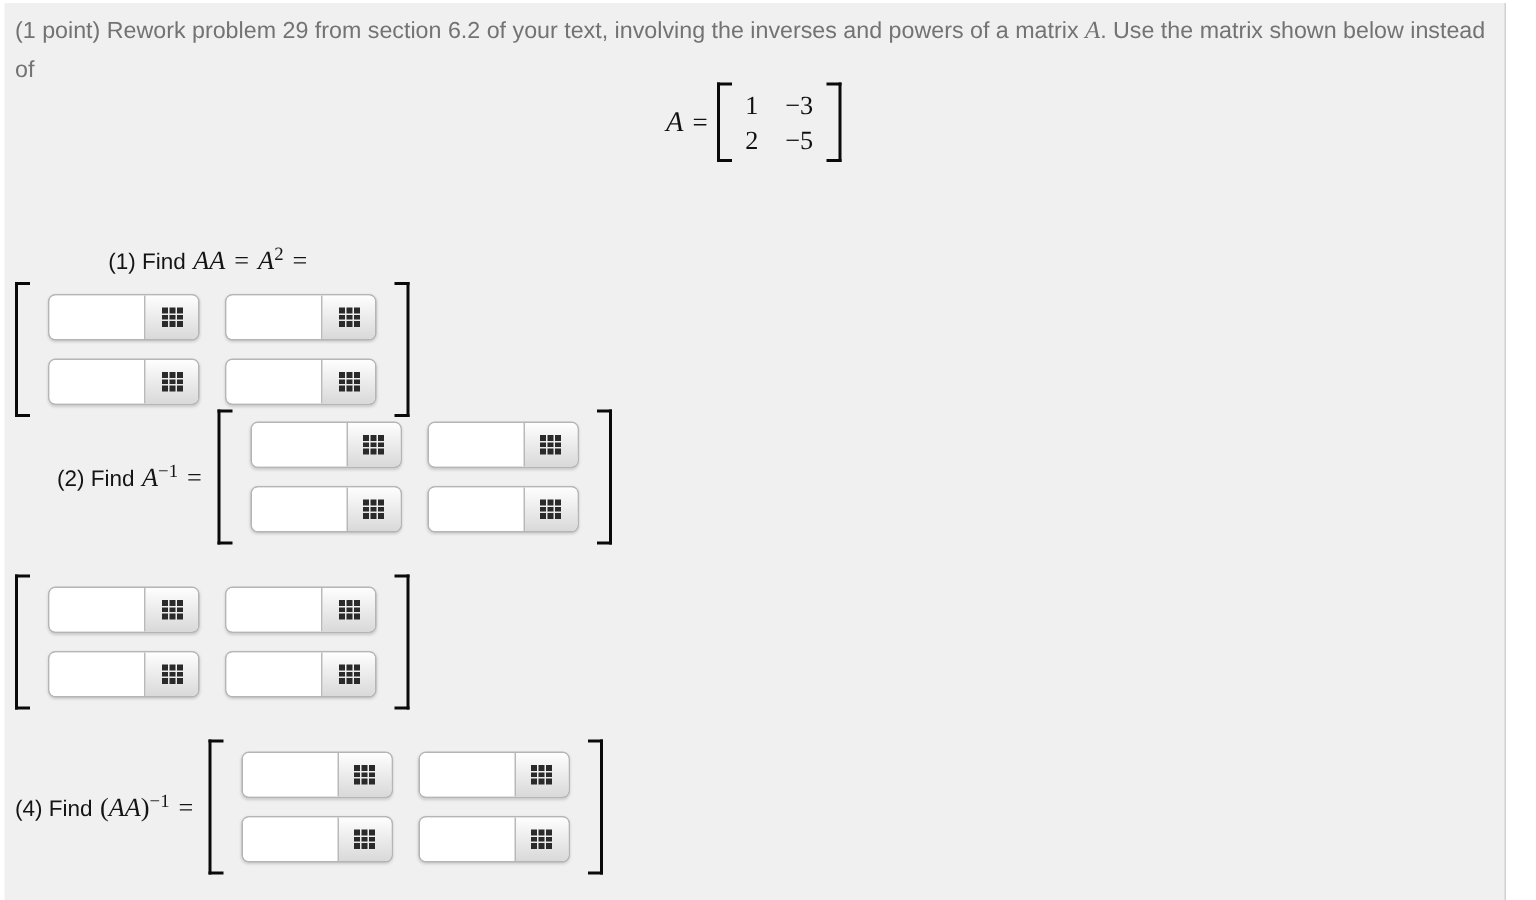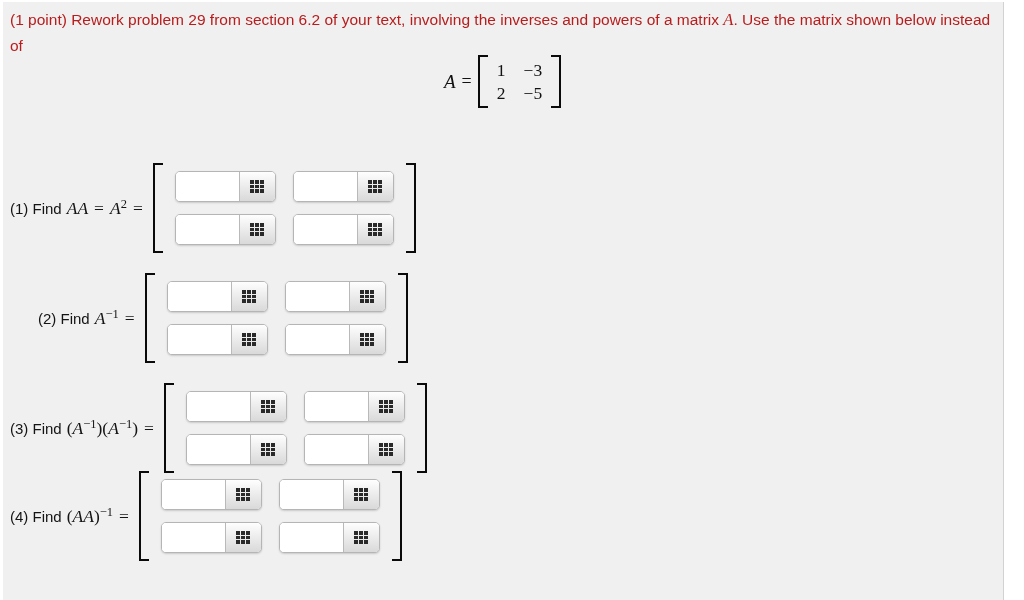--- a/index.html
+++ b/index.html
@@ -15,21 +15,21 @@
     background: #f0f0f0;
     border-right: 1px solid #d2d2d2;
   }
   
   .statement {
     position: absolute;
     left: 7px; top: 5px; width: 985px;
     margin: 0;
     font-size: 15.5px;
     line-height: 26px;
-    color: #b91c1c;
+    color: #737373;
   }
   .statement .mvar { font-size: 16.5px; }
   
   .mvar {
     font-family: "Liberation Serif", "DejaVu Serif", serif;
     font-style: italic;
     font-weight: normal;
   }
   .mop, .mparen, .msup, .mcell {
     font-family: "Liberation Serif", "DejaVu Serif", serif;
@@ -142,21 +142,21 @@
           <span class="mcell">1</span>
           <span class="mcell">−3</span>
           <span class="mcell">2</span>
           <span class="mcell">−5</span>
         </div>
       <div class="bracket br"></div>
     </div>
   </div>
 
   <div id="questions">
-      <div class="question" style="top: 160px;">
+      <div class="question" style="top: 160px; flex-direction: column;">
     <div class="qlabel">
       <span class="qprefix">(1) Find</span><span class="qexpr"><i class="mvar">AA</i><span class="mop">=</span><i class="mvar">A</i><sup class="msup">2</sup><span class="mop">=</span></span>
     </div>
     <div class="bracketed answer">
       <div class="bracket bl"></div>
       <div class="agrid">
             <div class="answer-cell">
     <input class="cell-input" type="text" placeholder="" style="">
     <button class="editor-btn" type="button">
       <span class="grid-icon">
@@ -293,23 +293,20 @@
                   <b></b>
                   <b></b>
                 </span>
     </button>
   </div>
           </div>
       <div class="bracket br"></div>
     </div>
   </div>
       <div class="question" style="top: 380px;">
-    <div class="qlabel">
-      <span class="qprefix">(3) Find</span><span class="qexpr"><span class="mparen">(</span><i class="mvar">A</i><sup class="msup">−1</sup><span class="mparen">)(</span><i class="mvar">A</i><sup class="msup">−1</sup><span class="mparen">)</span><span class="mop">=</span></span>
-    </div>
     <div class="bracketed answer">
       <div class="bracket bl"></div>
       <div class="agrid">
             <div class="answer-cell">
     <input class="cell-input" type="text" placeholder="" style="">
     <button class="editor-btn" type="button">
       <span class="grid-icon">
                   <b></b>
                   <b></b>
                   <b></b>
@@ -367,21 +364,21 @@
                   <b></b>
                   <b></b>
                   <b></b>
                 </span>
     </button>
   </div>
           </div>
       <div class="bracket br"></div>
     </div>
   </div>
-      <div class="question" style="top: 468px;">
+      <div class="question" style="top: 490px;">
     <div class="qlabel">
       <span class="qprefix">(4) Find</span><span class="qexpr"><span class="mparen">(</span><i class="mvar">AA</i><span class="mparen">)</span><sup class="msup">−1</sup><span class="mop">=</span></span>
     </div>
     <div class="bracketed answer">
       <div class="bracket bl"></div>
       <div class="agrid">
             <div class="answer-cell">
     <input class="cell-input" type="text" placeholder="" style="">
     <button class="editor-btn" type="button">
       <span class="grid-icon">

